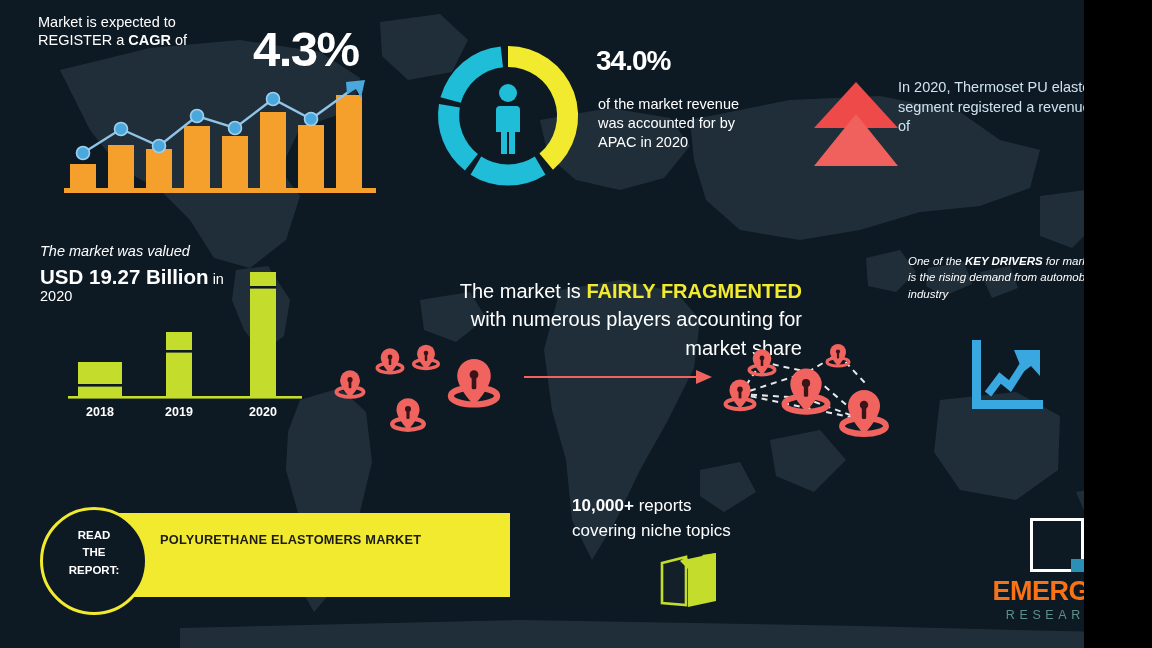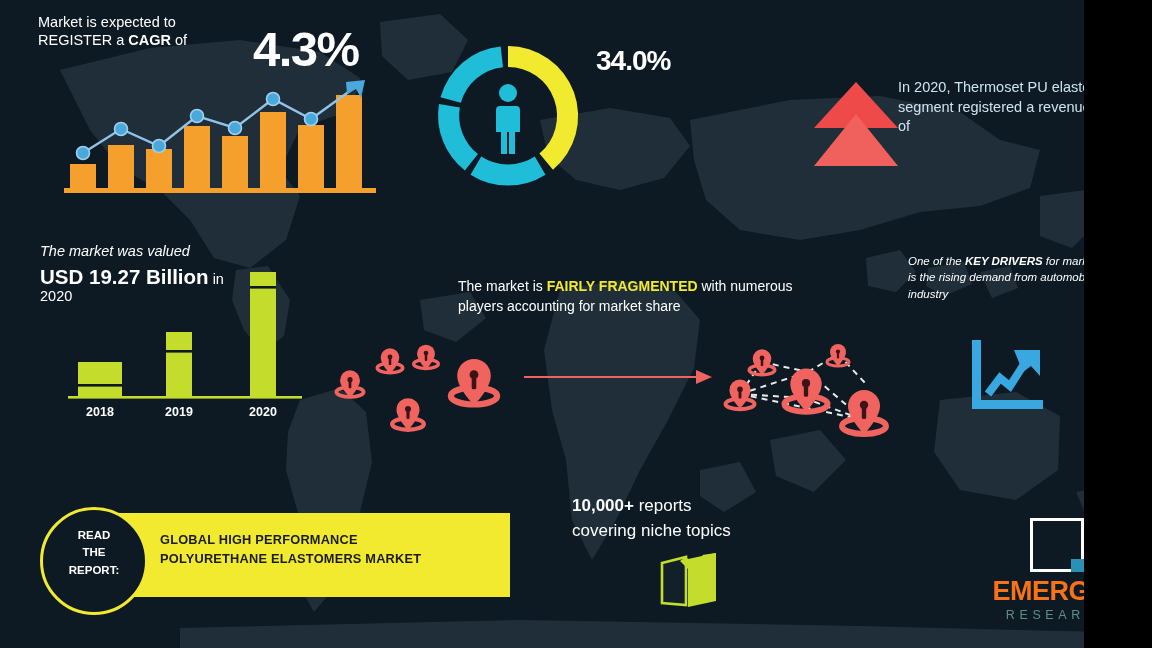--- a/index.html
+++ b/index.html
@@ -45,21 +45,21 @@
   #growth-icon { position:absolute; left:966px; top:338px; width:80px; height:72px; }
 
   
   #valued-label { left:40px; top:243px; font-size:14.5px;font-style:italic; }
   #valued-value { left:40px; top:264px; font-size:20.5px; font-weight:bold; }
   #valued-value span { font-weight:normal; font-size:14.5px; }
   #valued-year  { left:40px; top:288px; font-size:14.5px; }
   #green-chart  { position:absolute; left:68px; top:262px; width:234px; height:162px; }
 
   
-  #frag-text { left:458px; top:277px; font-size:14px; width:360px; line-height:1.42; }
+  #frag-text { left:442px; top:277px; font-size:20px; width:360px; line-height:1.42;text-align:right; }
   #frag-text .hl { color:#f2ea2e; font-weight:bold; }
   #pins-left  { position:absolute; left:330px; top:334px; width:190px; height:106px; }
   #frag-arrow { position:absolute; left:524px; top:368px; width:188px; height:18px; }
   #pins-right { position:absolute; left:714px; top:332px; width:186px; height:110px; }
 
   
   #report-banner {
     position:absolute; left:90px; top:513px; width:420px; height:84px;
     background:#f2ea2e;
   }
@@ -183,20 +183,21 @@
 
     <path d="M16.48 65.22 A70 70 0 0 1 76.68 14.38 L78.98 35.27 A49 49 0 0 0 36.84 70.85 Z" fill="#1fbdd8"></path>
 
     <g fill="#1fbdd8">
       <circle cx="84" cy="61" r="9"></circle>
       <path d="M76 74 h16 a4 4 0 0 1 4 4 v22 h-5 v22 h-6 v-22 h-2 v22 h-6 v-22 h-5 V78 a4 4 0 0 1 4 -4 Z"></path>
     </g>
   </svg>
 
   <div class="txt big" id="apac-value">34.0%</div>
+  <div class="txt" id="apac-text">of the market revenue was accounted for by APAC in 2020</div>
 
   <svg id="triangles" viewBox="0 0 88 92">
     <path d="M44 4 L86 50 L2 50 Z" fill="#ef4a4a"></path>
     <path d="M44 36 L86 88 L2 88 Z" fill="#f0615d"></path>
   </svg>
   <div class="txt" id="thermoset-text">In 2020, Thermoset PU elastomers segment registered a revenue share of</div>
 
   <div class="txt" id="keydriver-text">
     <span>One of the </span><b>KEY DRIVERS</b><span> for market growth is the rising demand from automobile industry</span>
   </div>
@@ -345,21 +346,20 @@
     <g transform="translate(150,94) scale(1.0)">
         <use href="#pinRing2"></use>
       </g>
     <g transform="translate(150,80) scale(1.0)">
         <use href="#pinShape2"></use>
       </g>
   </svg>
 
   <div id="report-banner"></div>
   <div id="report-banner-text">
-    <div>GLOBAL HIGH PERFORMANCE</div>
     <div>POLYURETHANE ELASTOMERS MARKET</div>
   </div>
   <div id="report-circle"></div>
   <div id="report-circle-text">
     <div>READ</div>
     <div>THE</div>
     <div>REPORT:</div>
   </div>
 
   <div class="txt" id="reports-line1">

